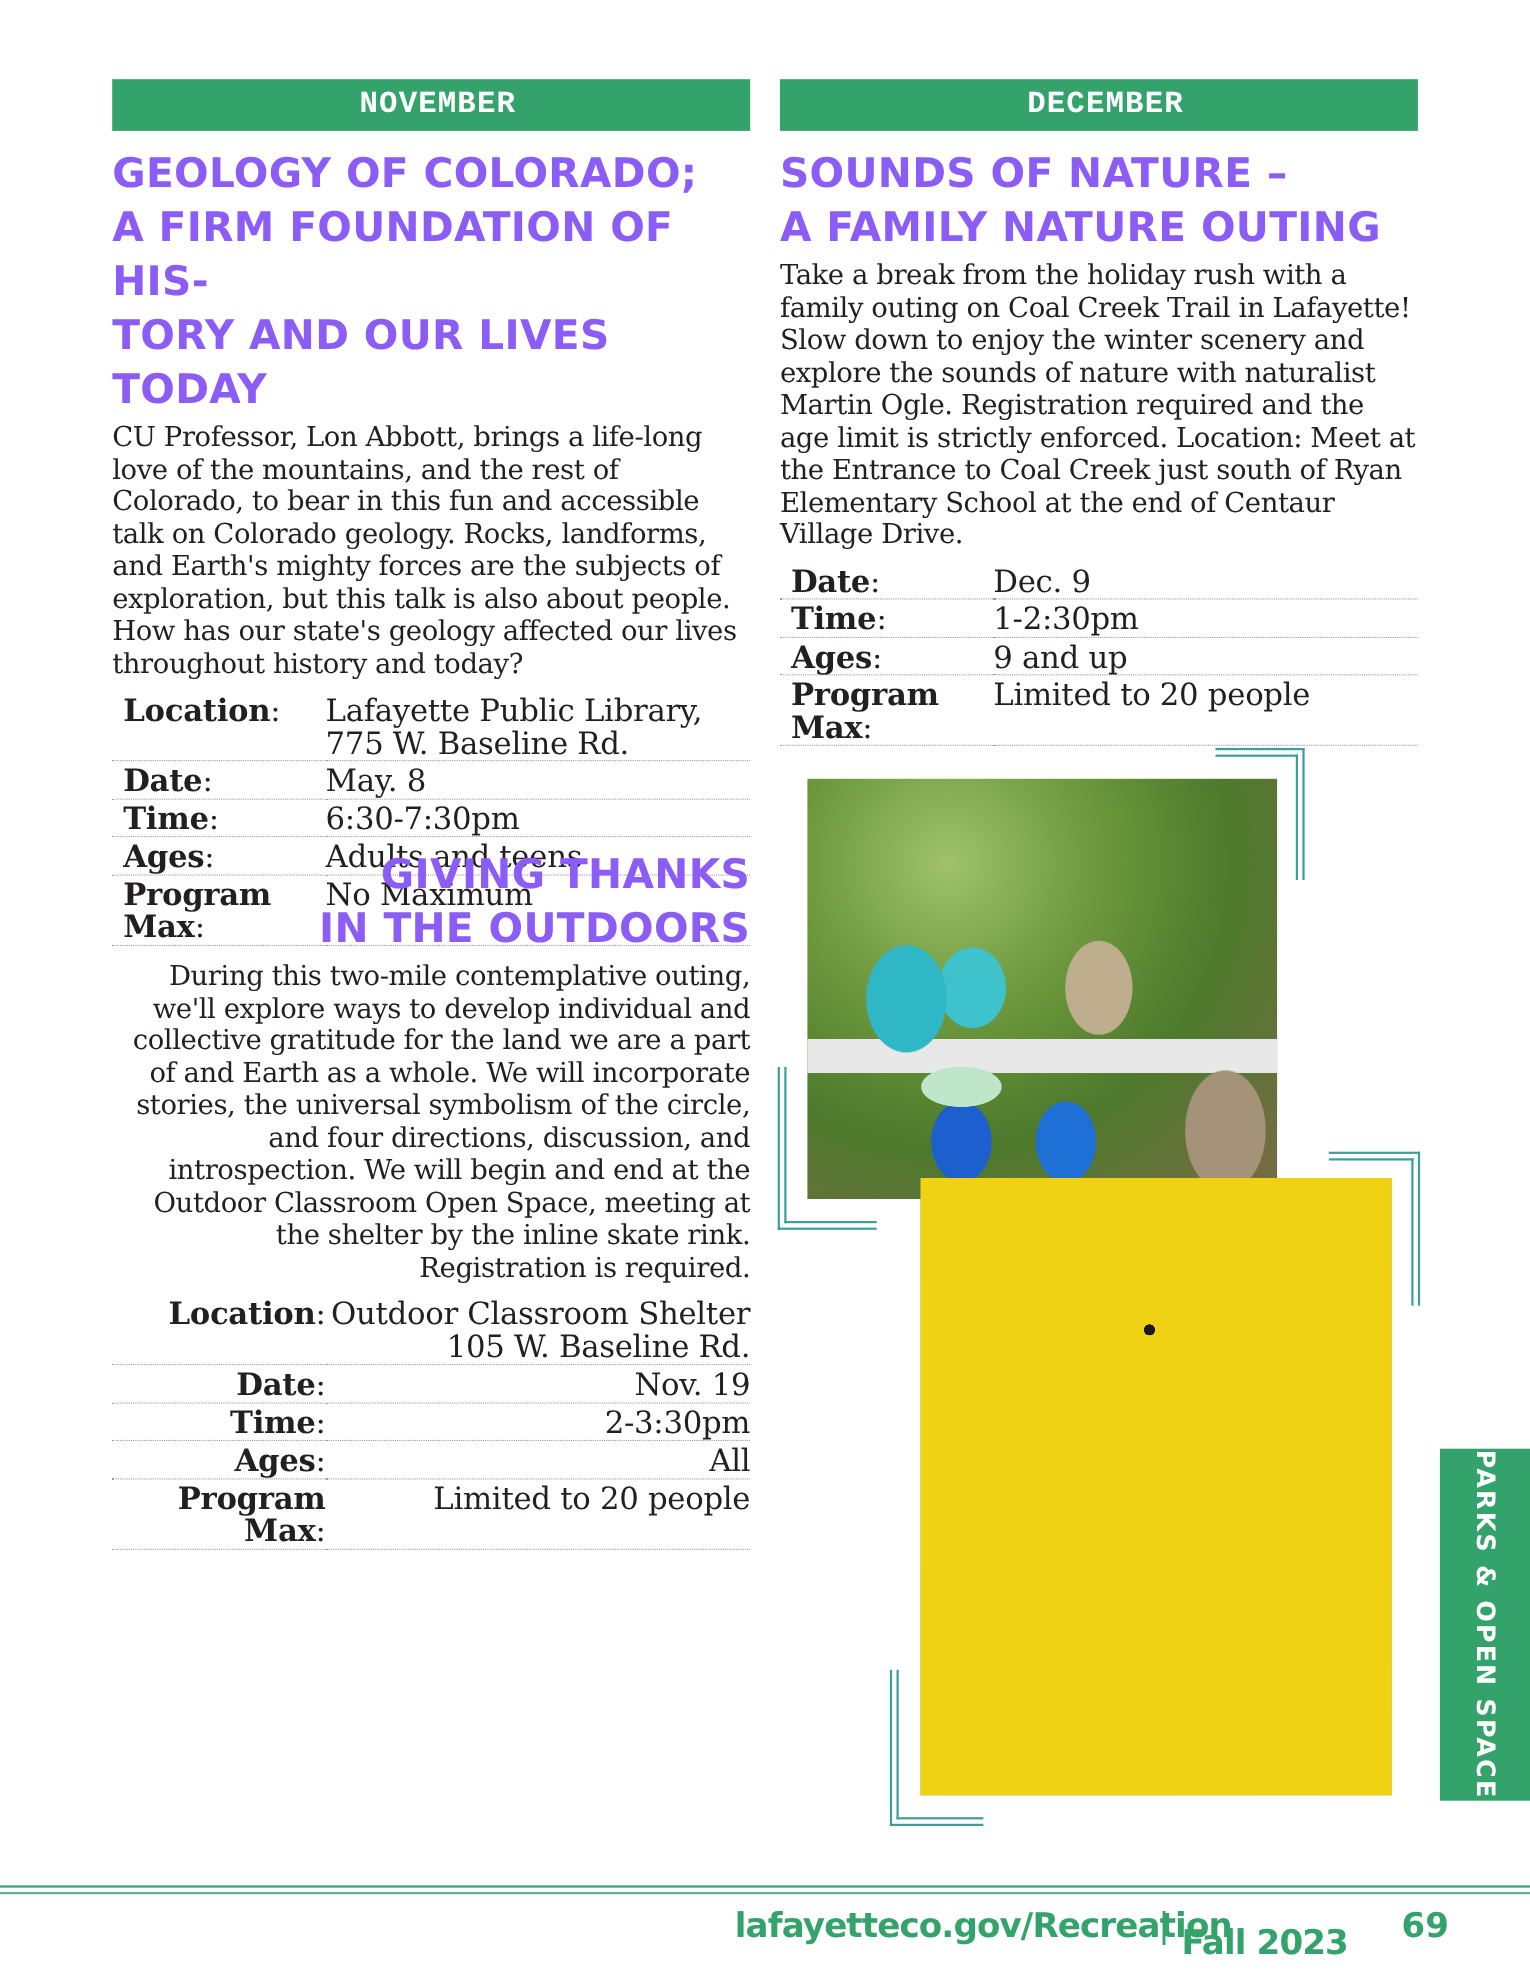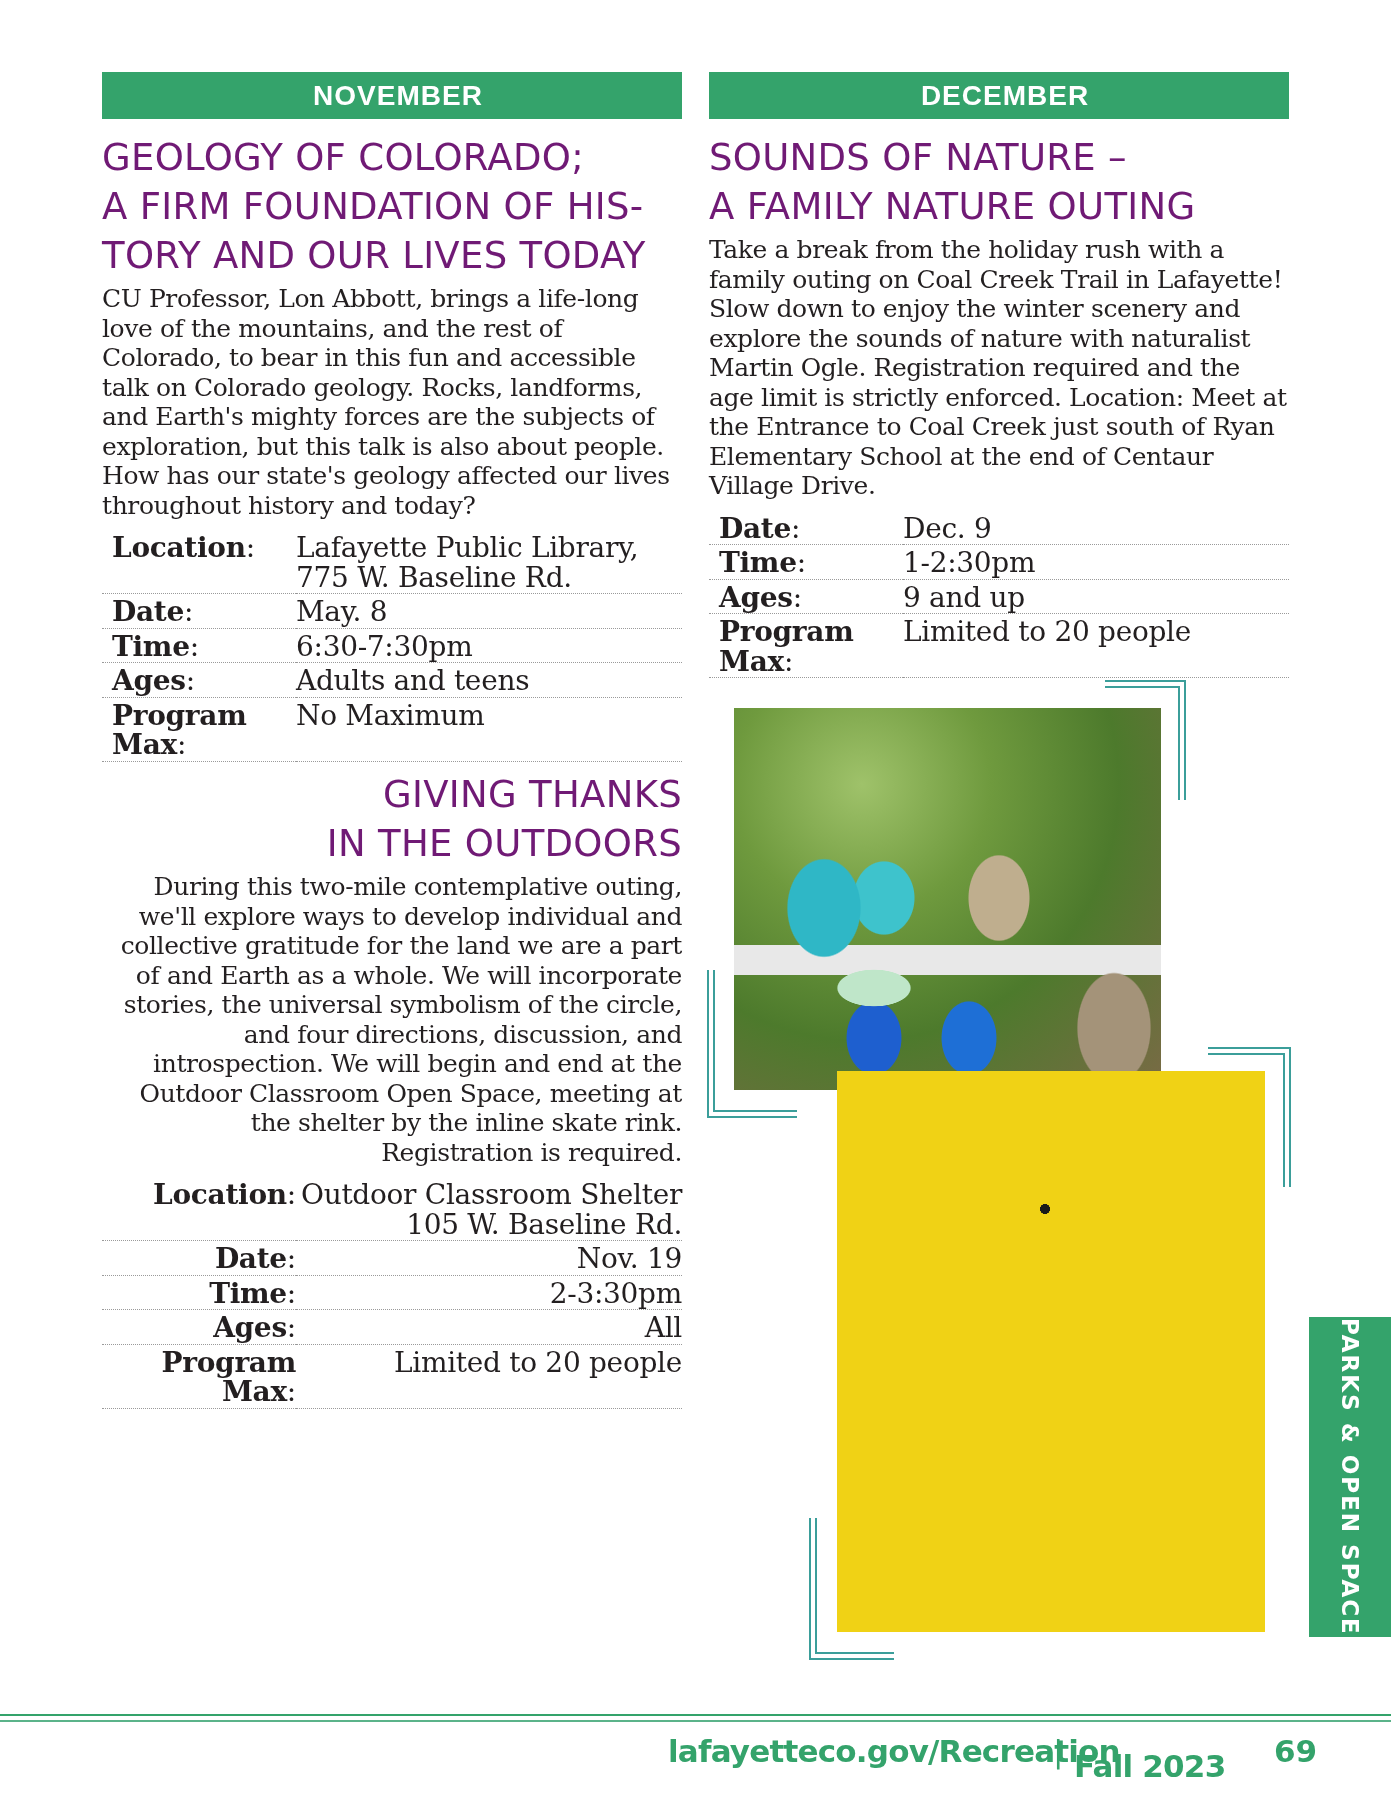--- a/index.html
+++ b/index.html
@@ -5,28 +5,28 @@
   * { box-sizing: border-box; margin: 0; padding: 0; }
   html, body { width: 1391px; height: 1800px; background: #ffffff; overflow: hidden; }
   body { position: relative; font-family: "DejaVu Serif", serif; color: #231f20; }
 
   .col { position: absolute; top: 72px; width: 580px; }
   .col-left { left: 102px; }
   .col-right { left: 709px; }
 
   .month-bar {
     height: 47px; background: #34a36b; color: #fff;
-    font-family: Liberation Sans, sans-serif; font-weight: bold;
+    font-family: Liberation Mono, monospace; font-weight: bold;
     font-size: 28px; letter-spacing: 1px;
     display: flex; align-items: center; justify-content: center; padding-left: 12px;
   }
 
   .title {
-    font-family: "DejaVu Sans", sans-serif; font-weight: normal;
-    color: #701a75; font-size: 37px; line-height: 49px;
+    font-family: "DejaVu Sans", sans-serif; font-weight: bold;
+    color: #8b5cf6; font-size: 37px; line-height: 49px;
     letter-spacing: 0.3px; margin-top: 14px; white-space: pre-line;
   }
 
   .body-text {
     font-size: 25px; line-height: 29.5px; color: #231f20;
     margin-top: 4px; letter-spacing: -0.4px;
   }
 
   .info-table { width: 580px; margin-top: 10px; border-collapse: collapse; }
   .info-table td {

